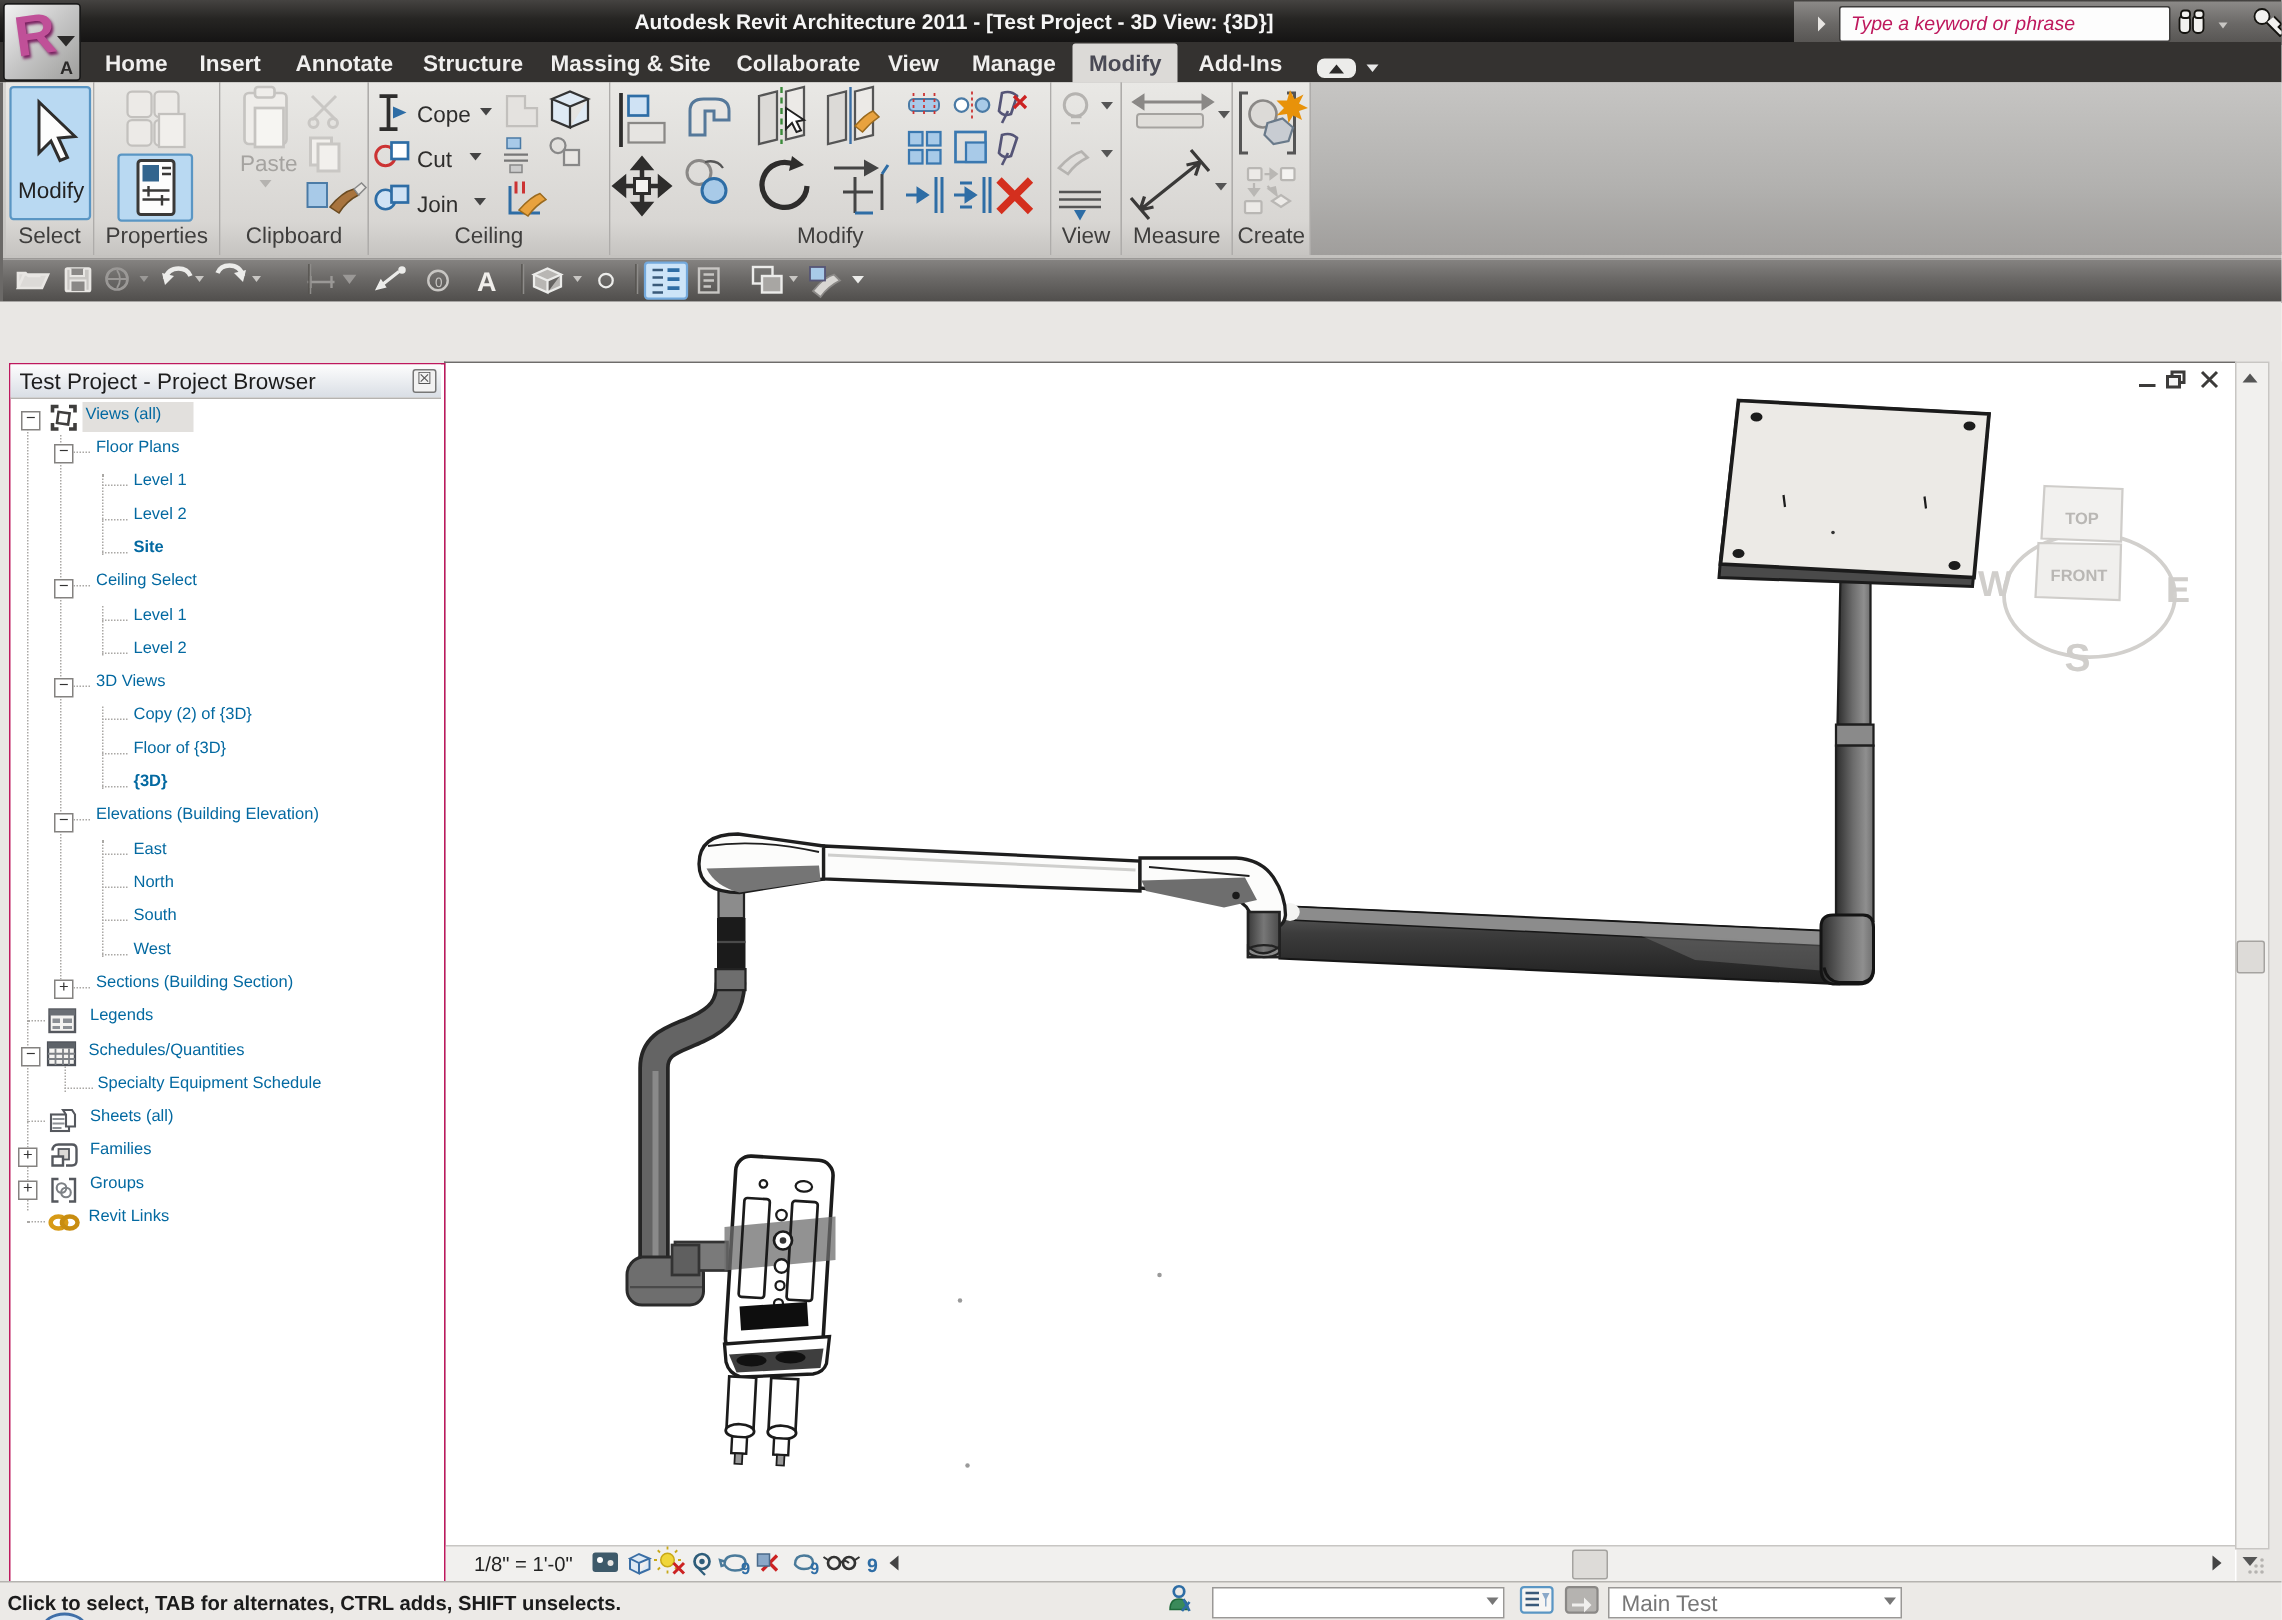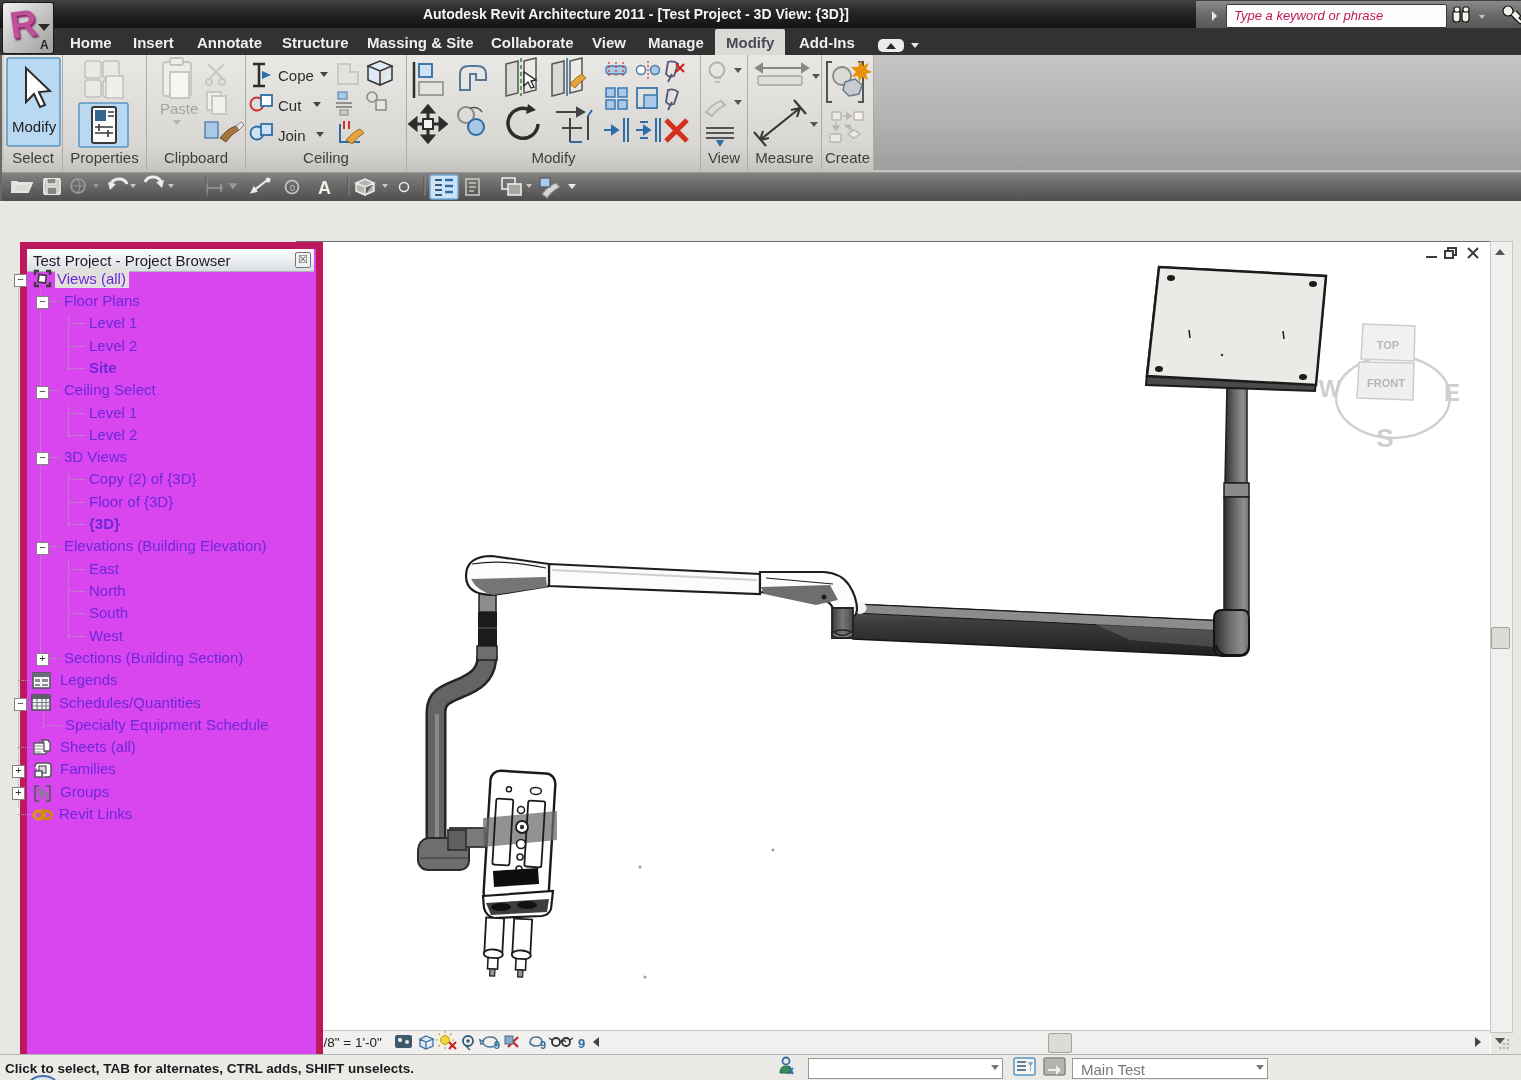--- a/index.html
+++ b/index.html
@@ -40,30 +40,30 @@
   .plabel{top:148px;height:22px;background:linear-gradient(to bottom,#d8d6d3,#c6c4c1);
     border-right:1px solid #aeacaa;color:#3f3e3d;font-size:15px;text-align:center;}
   .plabel span{position:relative;top:1px;}
   
   #qat{left:0;top:172px;width:1521px;height:28px;
     background:linear-gradient(to bottom,#858381 0%,#6b6967 45%,#504e4c 100%);
     border-top:1px solid #9b9997;border-bottom:1px solid #2e2d2c;}
   
   #mainbg{left:0;top:201px;width:1521px;height:853px;background:#e9e7e4;}
   
-  #pb{left:20px;top:242px;width:289px;height:812px;background:#d946ef;
-    border:7px solid #be185d;}
+  #pb{left:6px;top:242px;width:289px;height:812px;background:#ffffff;
+    border:1px solid #be185d;}
   #pbtitle{left:0px;top:0px;width:287px;height:22px;
     background:linear-gradient(to bottom,#fdfdfd,#d9dee5);
     border-bottom:1px solid #b5b3b0;}
   #pbtitle span{position:absolute;left:6px;top:3px;font-size:15px;color:#1d1d1d;}
   #pbclose{position:absolute;left:268px;top:3px;width:14px;height:14px;
     border:1px solid #777;border-radius:2px;background:#f2f2f2;
     font-size:11px;color:#555;text-align:center;line-height:13px;}
-  .ti{position:absolute;font-size:15px;color:#6d28d9;white-space:nowrap;}
+  .ti{position:absolute;font-size:11px;color:#0369a1;white-space:nowrap;}
   .hstub{position:absolute;height:0;border-top:1px dotted #aaa8a5;}
   .exp{position:absolute;width:11px;height:11px;border:1px solid #848280;background:#fff;
     font-size:11px;line-height:9px;text-align:center;color:#333;}
   
   #canvas{left:296px;top:241px;width:1194px;height:813px;background:#ffffff;
     border-left:1px solid #6e6c6a;border-top:1px solid #6e6c6a;}
   #vscroll{left:1490px;top:241px;width:21px;height:790px;background:#f1f0ee;
     border:1px solid #c8c6c3;}
   #vthumb{left:1491px;top:627px;width:17px;height:20px;background:#dddbd8;
     border:1px solid #a5a3a0;border-radius:2px;}

